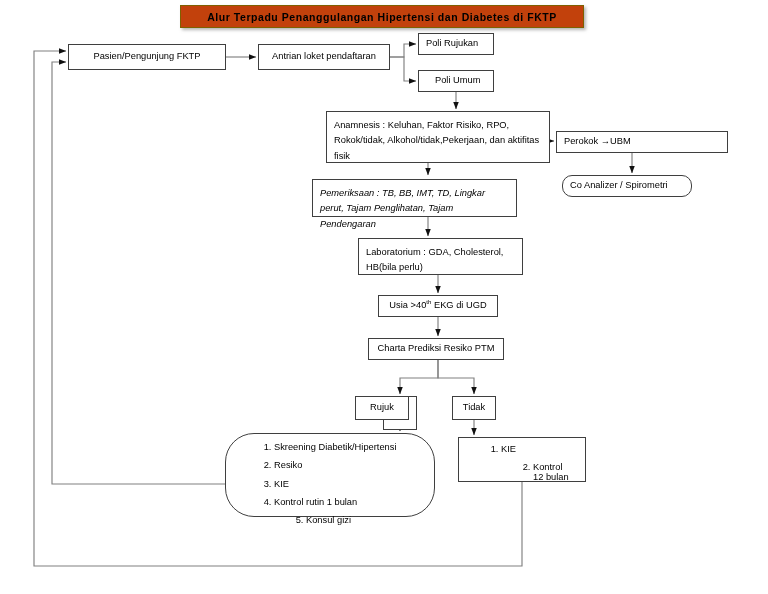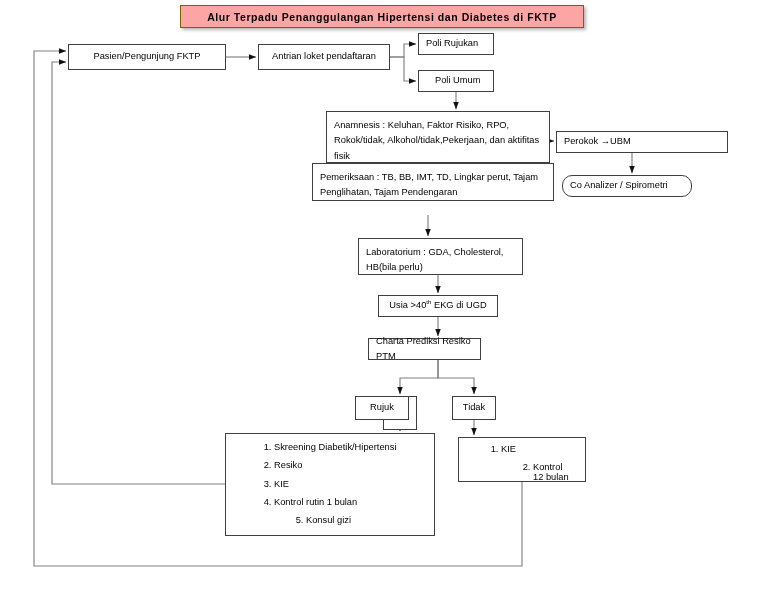--- a/index.html
+++ b/index.html
@@ -22,21 +22,21 @@
     top: 0;
     width: 768px;
     height: 594px;
   }
   .title-banner {
     position: absolute;
     left: 180px;
     top: 5px;
     width: 404px;
     height: 23px;
-    background: #fca5a5;
+    background: #c2410c;
     border: 1px solid #7F6000;
     box-shadow: 2px 2px 3px rgba(120,120,120,0.55);
     display: flex;
     align-items: center;
     justify-content: center;
     box-sizing: border-box;
   }
   .title-banner span {
     font-size: 10.5px;
     font-weight: bold;
@@ -146,53 +146,53 @@
 </div>
 
 <div class="node wrap" style="left:326px;top:111px;width:224px;height:52px;">
   <span class="txt">Anamnesis : Keluhan, Faktor Risiko, RPO, Rokok/tidak, Alkohol/tidak,Pekerjaan, dan aktifitas fisik</span>
 </div>
 
 <div class="node" style="left:556px;top:131px;width:172px;height:22px;">
   <span class="txt">Perokok →UBM</span>
 </div>
 
-<div class="node wrap" style="left:312px;top:163px;width:242px;height:38px;">
+<div class="node wrap" style="left:312px;top:179px;width:205px;height:38px;font-style:italic;">
   <span class="txt">Pemeriksaan : TB, BB, IMT, TD, Lingkar perut, Tajam Penglihatan, Tajam Pendengaran</span>
 </div>
 
 <div class="node" style="left:562px;top:175px;width:130px;height:22px;border-radius:10px;">
   <span class="txt">Co Analizer / Spirometri</span>
 </div>
 
 <div class="node wrap" style="left:358px;top:238px;width:165px;height:37px;">
   <span class="txt">Laboratorium : GDA, Cholesterol, HB(bila perlu)</span>
 </div>
 
 <div class="node center" style="left:378px;top:295px;width:120px;height:22px;">
   <span class="txt">Usia &gt;40<sup>th</sup> EKG di UGD</span>
 </div>
 
-<div class="node center" style="left:368px;top:338px;width:113px;height:22px;">
+<div class="node center" style="left:368px;top:338px;width:136px;height:22px;">
   <span class="txt">Charta Prediksi Resiko PTM</span>
 </div>
 
 <div class="node center" style="left:383px;top:396px;width:34px;height:24px;padding:16px;">
   <span class="txt">Ya</span>
 </div>
 
 <div class="node center" style="left:452px;top:396px;width:44px;height:24px;padding:0;">
   <span class="txt">Tidak</span>
 </div>
 
 <div class="node center" style="left:310px;top:396px;width:54px;height:24px;padding:0;margin-left:45px;">
   <span class="txt">Rujuk</span>
 </div>
 
-<div class="list-node" style="left:225px;top:433px;width:210px;height:103px;">
+<div class="list-node" style="left:225px;top:433px;width:210px;height:84px;border-radius:29px;">
   <ol>
       <li>Skreening Diabetik/Hipertensi</li>
       <li>Resiko</li>
       <li>KIE</li>
       <li>Kontrol rutin 1 bulan</li>
       <li>Konsul gizi</li>
     </ol>
 </div>
 
 <div class="list-node" style="left:458px;top:437px;width:128px;height:45px;padding-left:24px;padding-top:7px;">

